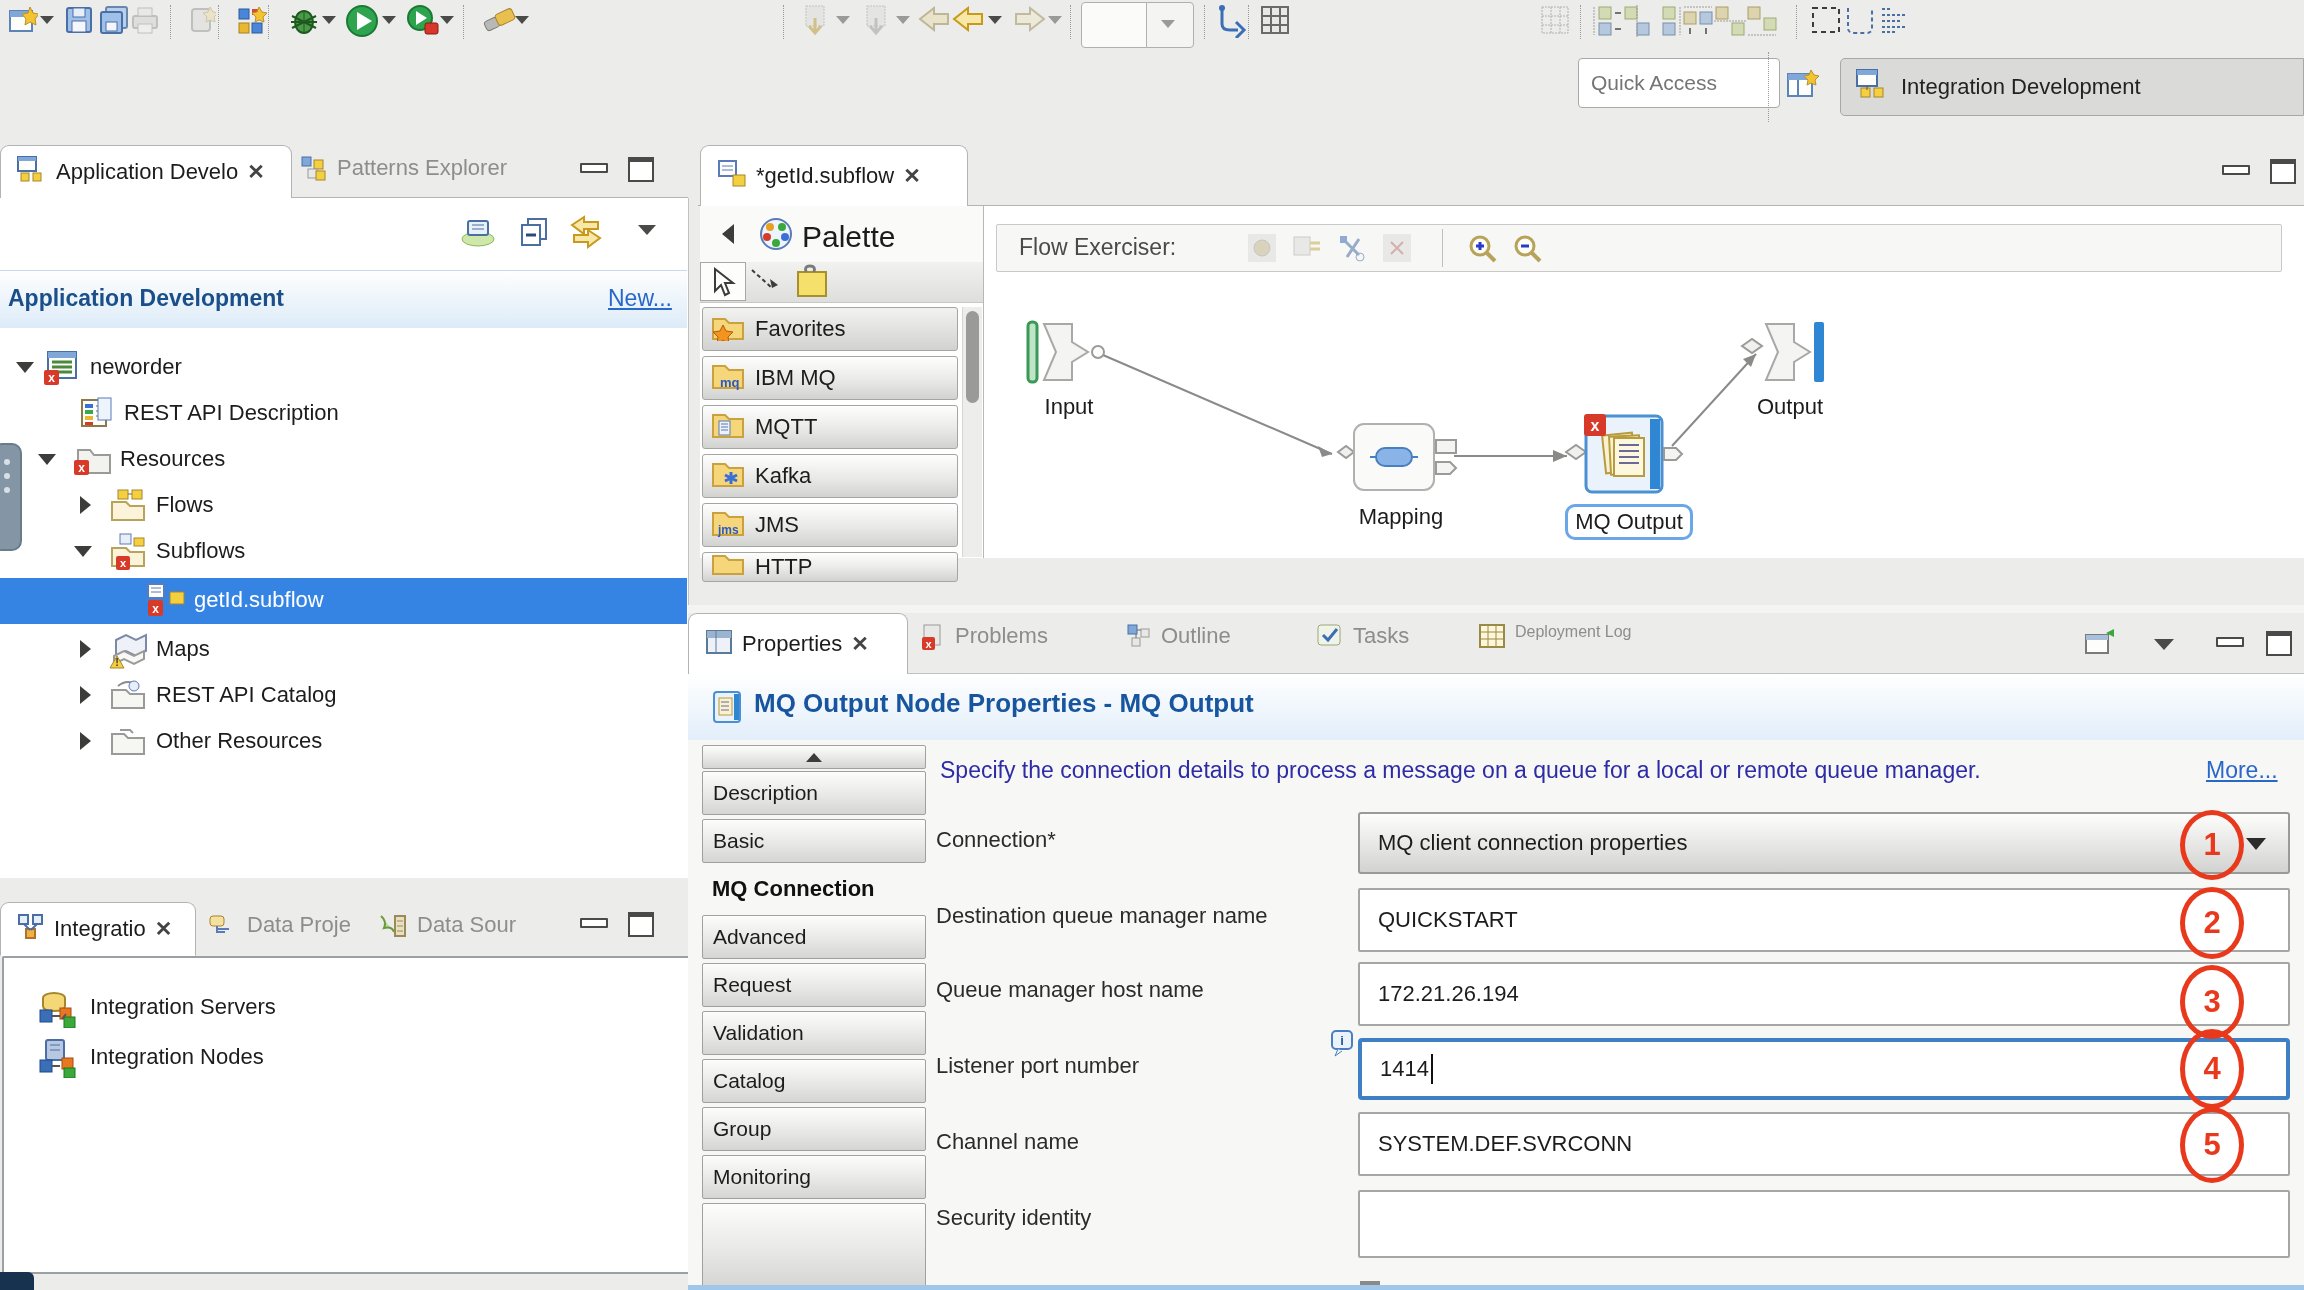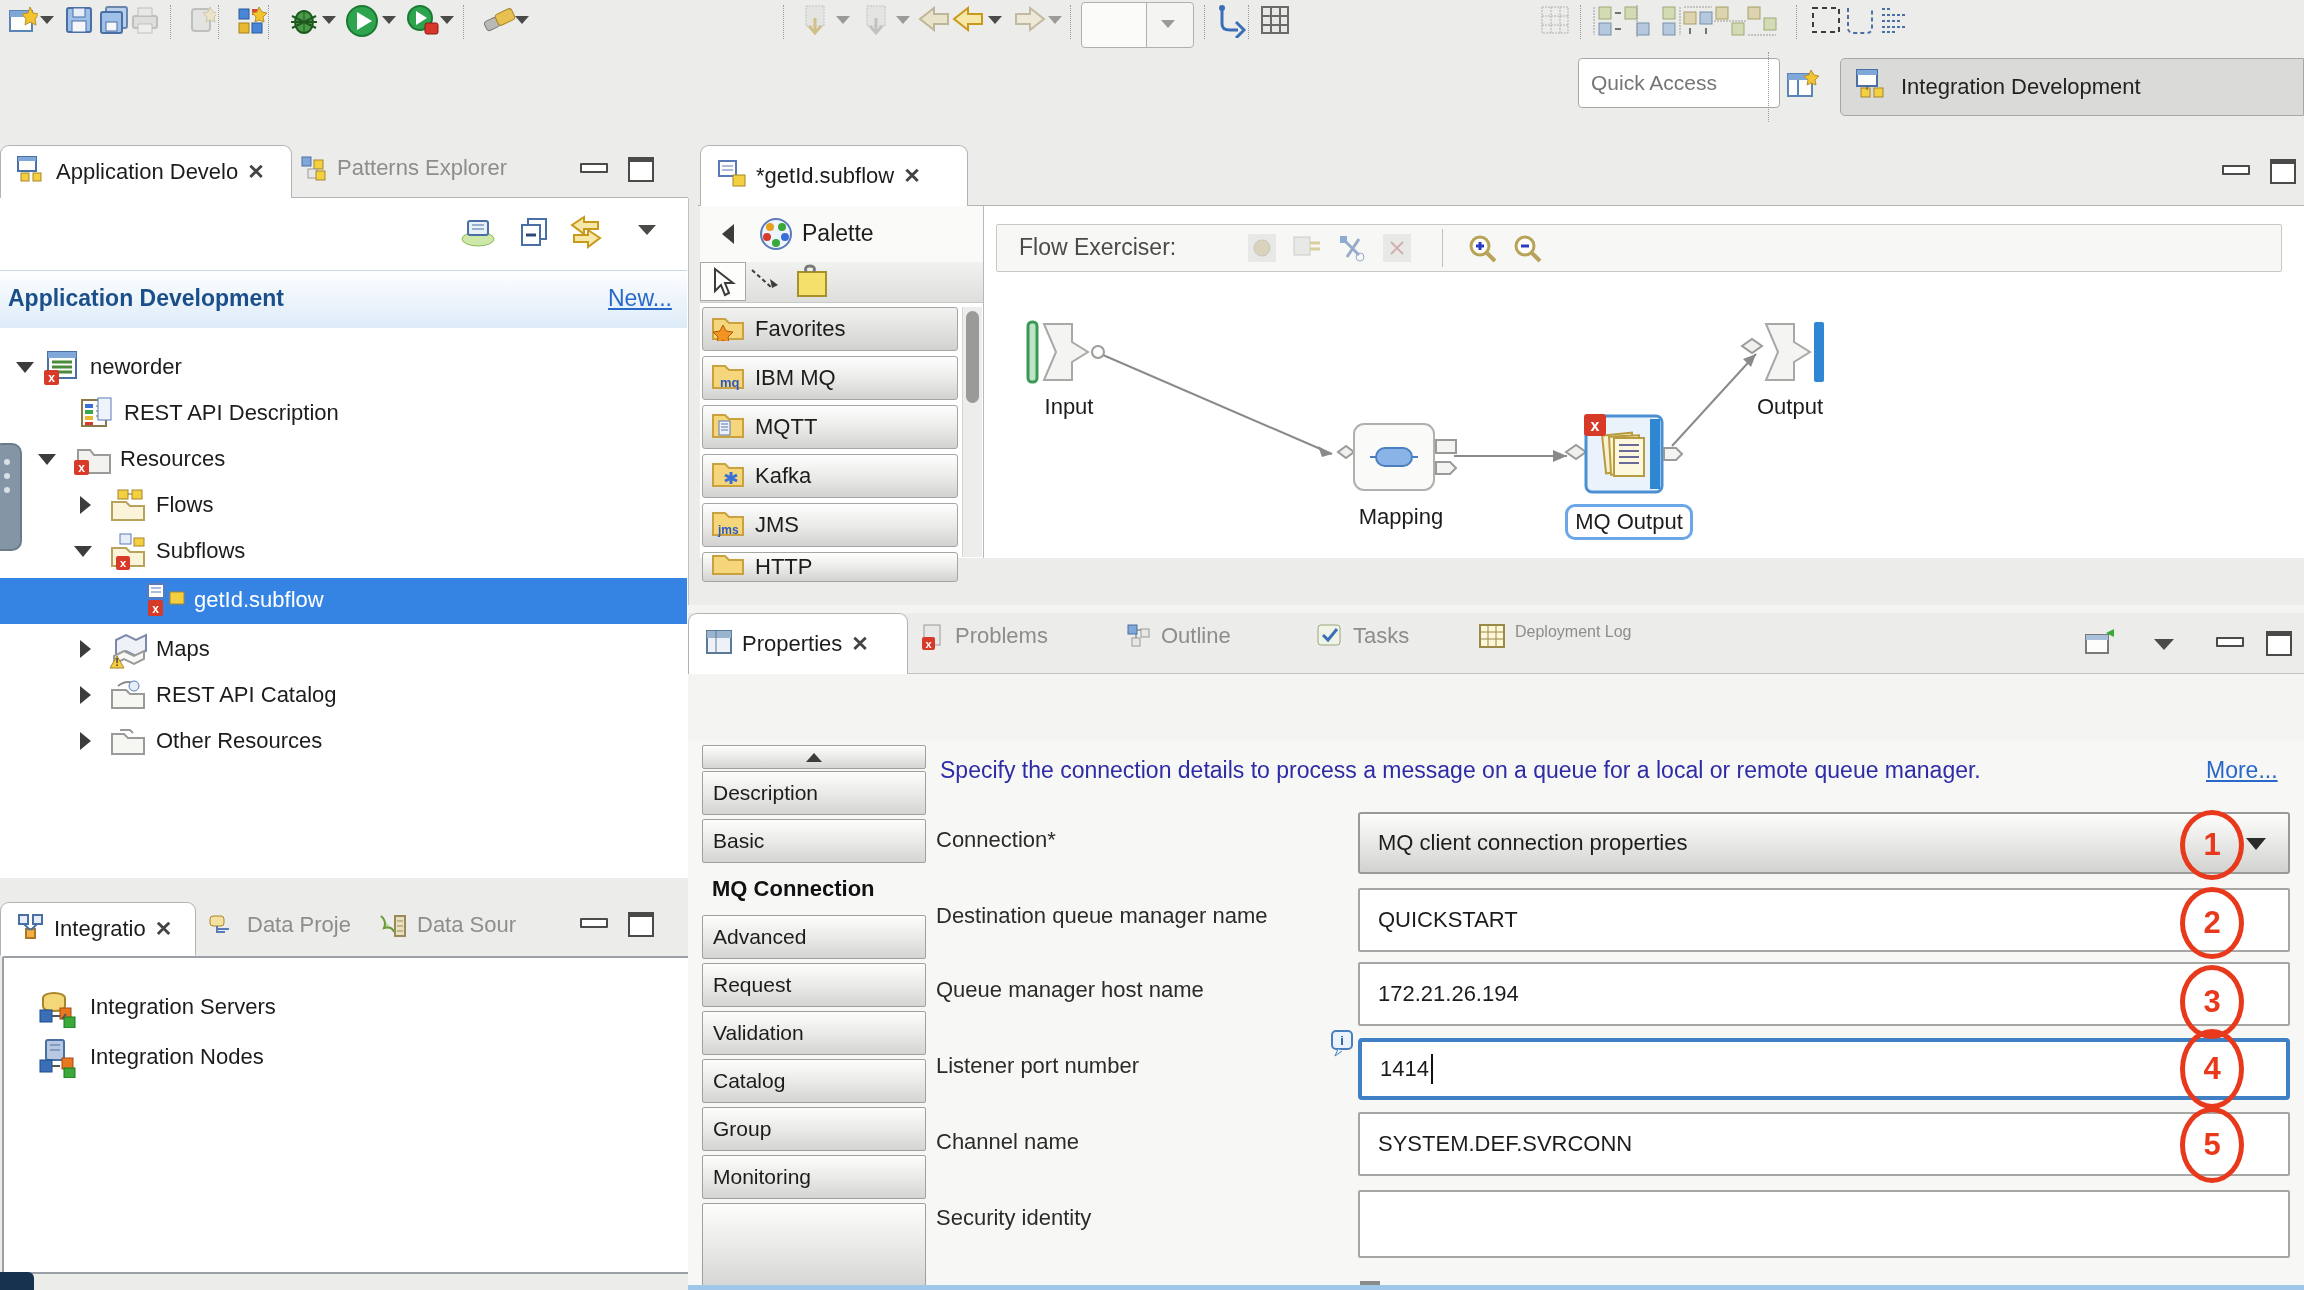--- a/index.html
+++ b/index.html
@@ -427,21 +427,21 @@
       <div class="abs" style="left:0;top:0;width:283px;height:56px;background:#fafaf8;border-bottom:1px solid #c8c8c6;">
         <span class="abs" style="left:22px;top:18px;width:0;height:0;border-top:10px solid transparent;border-bottom:10px solid transparent;border-right:12px solid #3c3c3a;"></span>
         <span class="abs ico" style="left:58px;top:10px;"><svg width="36" height="36">
               <circle cx="18" cy="18" r="15" fill="#eef4fc" stroke="#5a7ab8" stroke-width="2"></circle>
               <circle cx="12" cy="11" r="4" fill="#e8a020"></circle>
               <circle cx="24" cy="11" r="4" fill="#3aa83a"></circle>
               <circle cx="9" cy="21" r="4" fill="#d83a2a"></circle>
               <circle cx="27" cy="21" r="4" fill="#3a6fd8"></circle>
               <circle cx="18" cy="27" r="4" fill="#3aa83a"></circle>
             </svg></span>
-        <span style="position:absolute;left:102px;top:14px;font-size:23px;color:#1c1c1c;">Palette</span>
+        <span style="position:absolute;left:102px;top:14px;font-size:30px;color:#1c1c1c;">Palette</span>
       </div>
       <div class="abs" style="left:0;top:56px;width:283px;height:40px;background:linear-gradient(#f2f2f0,#dededc);border-bottom:1px solid #c8c8c6;">
         <span class="abs" style="left:0;top:0;width:46px;height:39px;background:#fdfdfb;border:1px solid #a8a8a6;box-sizing:border-box;"><svg width="26" height="30" style="margin:4px 0 0 10px;">
               <path d="M4 2 L4 24 L10 18 L14 28 L18 26 L14 16 L22 16 Z" fill="#fff" stroke="#3c3c3a" stroke-width="2"></path>
             </svg></span>
         <span class="abs" style="left:46px;top:4px;"><svg width="40" height="32">
               <path d="M6 4 L26 22" stroke="#3c3c3a" stroke-width="2" stroke-dasharray="4,3"></path>
               <path d="M26 22 l-2 -9 l8 6 z" fill="#3c3c3a"></path>
             </svg></span>
         <span class="abs" style="left:92px;top:2px;"><svg width="40" height="36">
@@ -636,20 +636,29 @@
     </div>
     <span class="abs ico" style="left:1396px;top:22px;"><svg width="36" height="32">
           <rect x="2" y="8" width="22" height="18" fill="#fdfdfb" stroke="#7a7a78" stroke-width="2"></rect>
           <rect x="2" y="8" width="22" height="5" fill="#a8c0dc"></rect>
           <path d="M22 6 l8 -4 v8 z" fill="#3aa83a"></path>
         </svg></span>
     <span class="abs" style="left:1466px;top:34px;width:0;height:0;border-left:10px solid transparent;border-right:10px solid transparent;border-top:11px solid #4a4a48;"></span>
     <span class="abs minbtn" style="left:1528px;top:32px;"></span>
     <span class="abs maxbtn" style="left:1578px;top:26px;"></span>
 
+    <div class="abs" style="left:0;top:69px;width:1616px;height:66px;background:linear-gradient(#ffffff,#e2eefa);border-bottom:1px solid #c8d8ea;">
+      <span class="abs ico" style="left:22px;top:12px;"><svg width="38" height="40">
+            <rect x="4" y="6" width="26" height="30" rx="3" fill="#eaf3fc" stroke="#4a90d2" stroke-width="2"></rect>
+            <rect x="24" y="8" width="5" height="26" fill="#2f86d2"></rect>
+            <rect x="9" y="12" width="13" height="17" fill="#f9f1cf" stroke="#b89b3e"></rect>
+            <path d="M11 16 h8 M11 20 h8 M11 24 h8" stroke="#6a6a9a"></path>
+          </svg></span>
+      <span style="position:absolute;left:66px;top:14px;font-size:26px;font-weight:bold;color:#17559e;">MQ Output Node Properties - MQ Output</span>
+    </div>
 
     <div class="abs" style="left:0;top:135px;width:1616px;height:550px;background:#f7f7f5;"></div>
 
     <div class="abs" style="left:14px;top:140px;width:226px;height:545px;">
       <div class="abs stackbtn" style="left:0;top:0;width:224px;height:24px;justify-content:center;">
           <span style="width:0;height:0;border-left:8px solid transparent;border-right:8px solid transparent;border-bottom:9px solid #3c3c3a;"></span>
         </div>
       <div class="abs stackbtn" style="left:0;top:26px;width:224px;height:44px;">
           <span>Description</span>
         </div>

